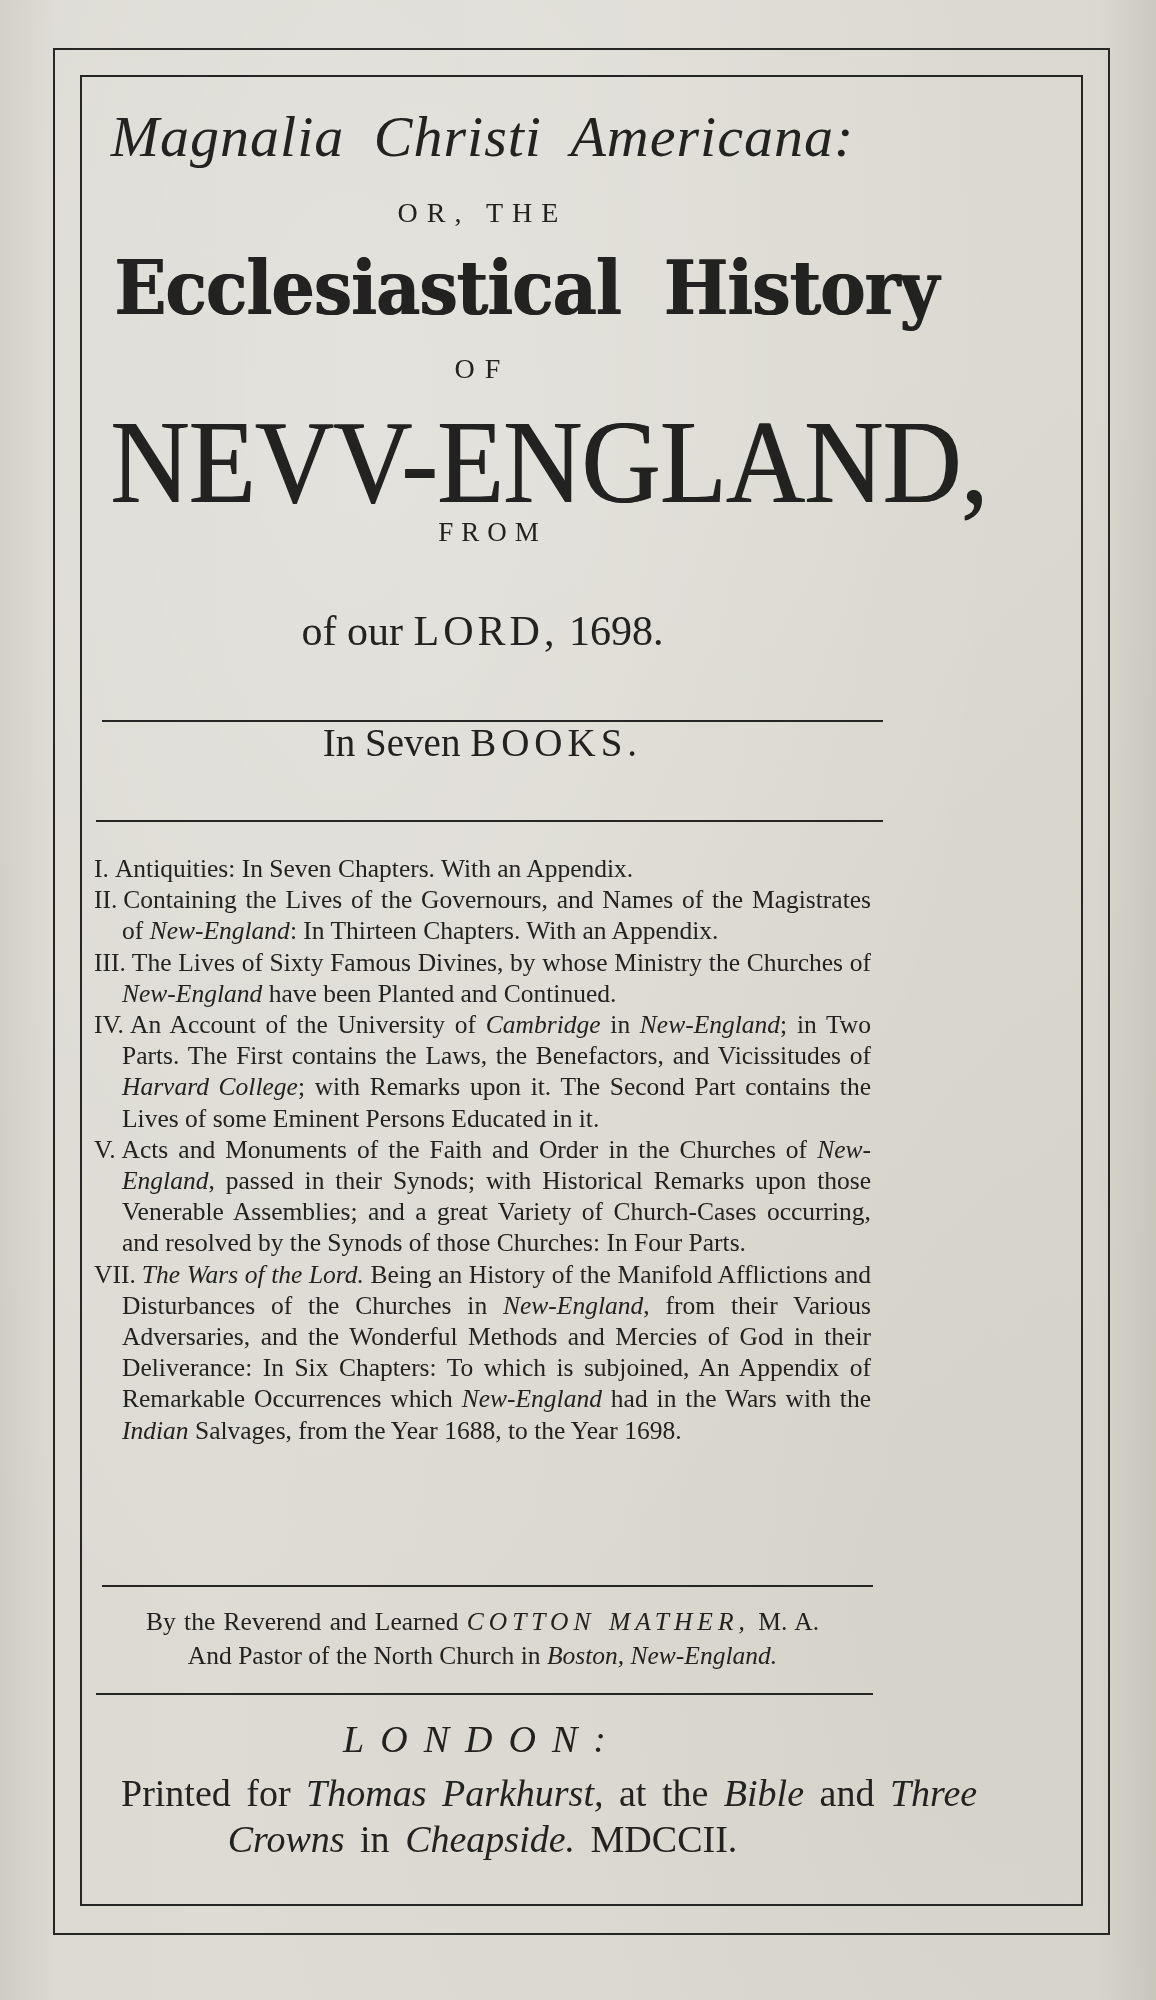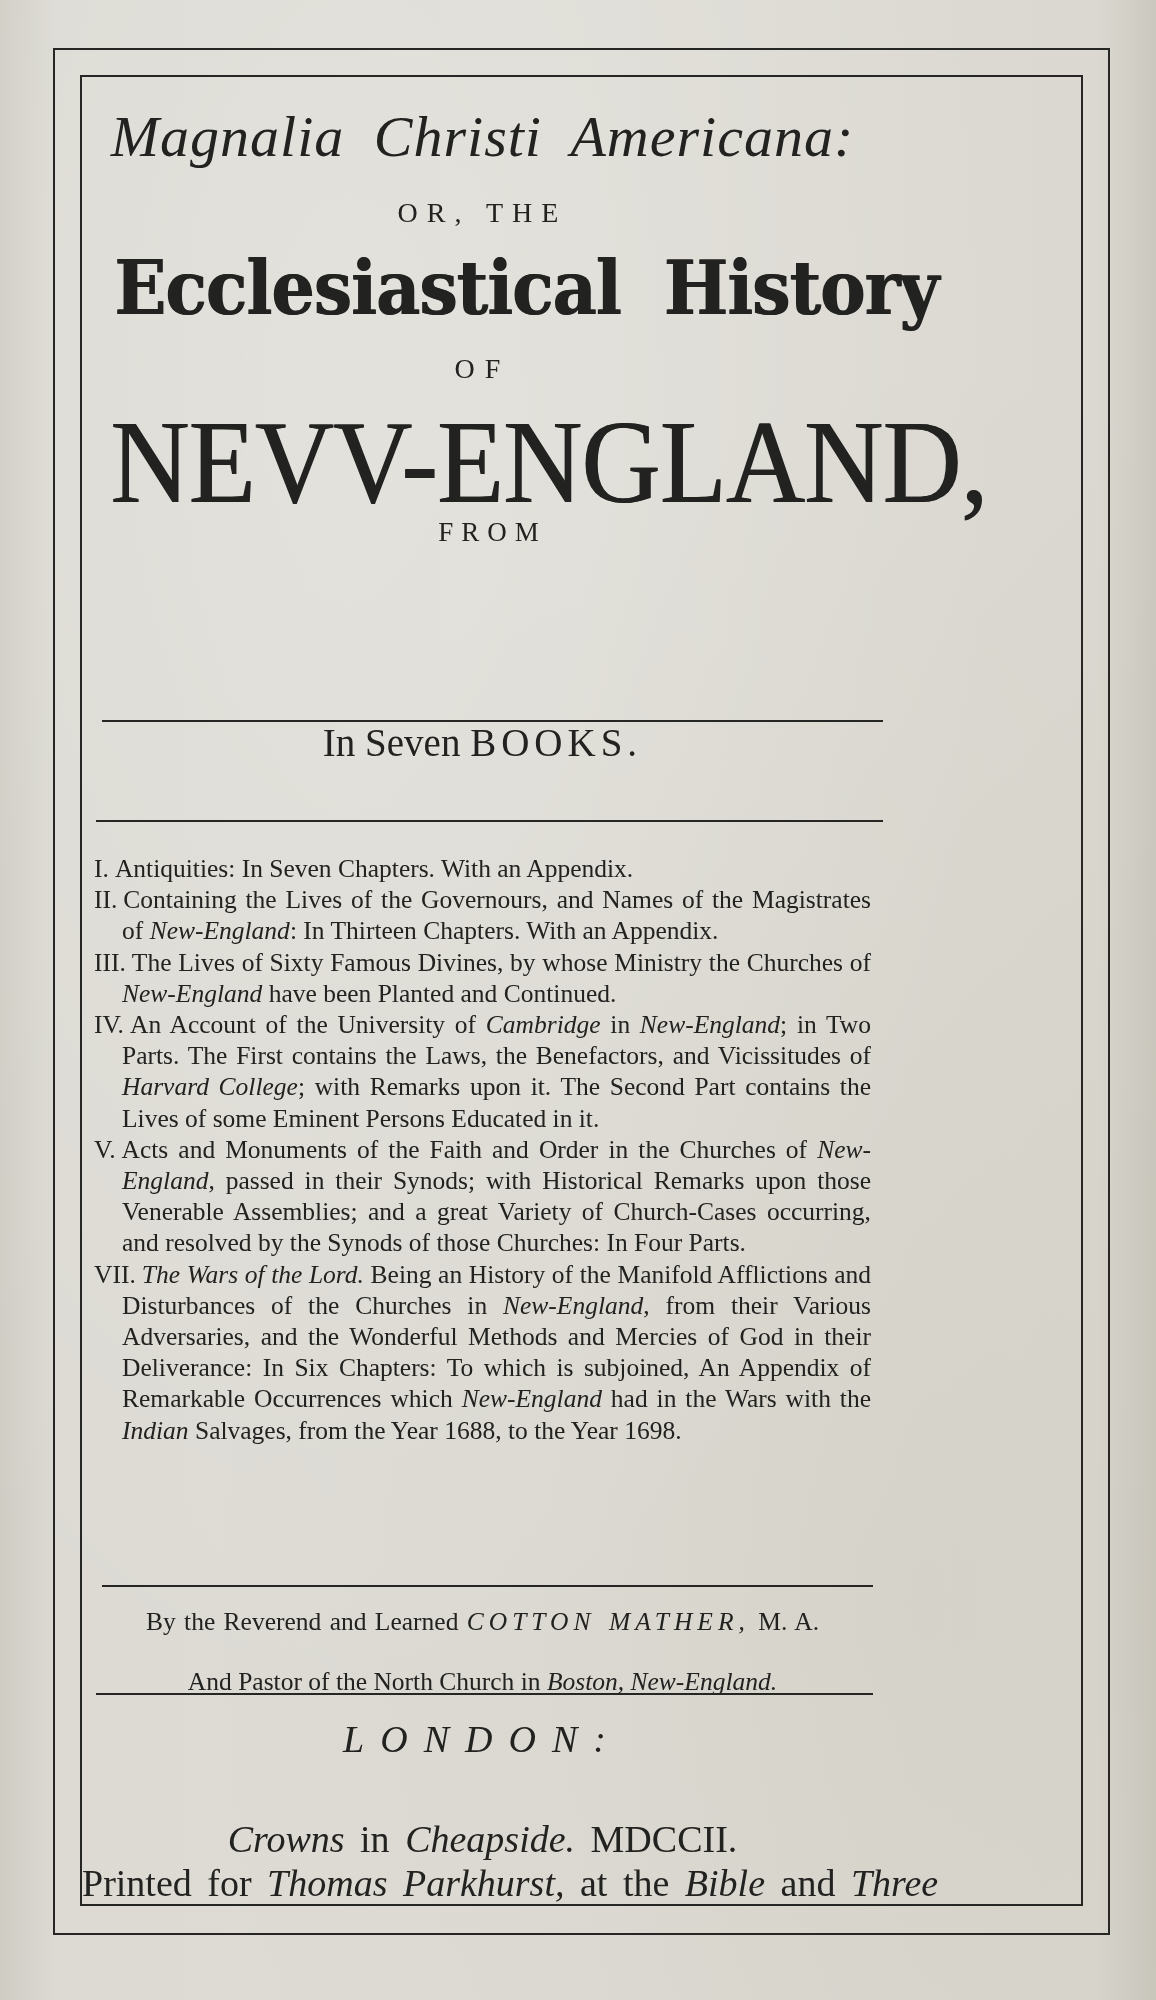--- a/index.html
+++ b/index.html
@@ -144,32 +144,32 @@
       font-size: 25.5px;
       word-spacing: 2px;
     }
     .author-1 .name {
       font-style: italic;
       letter-spacing: 5px;
     }
     .author-2 {
       top: 1564px;
       font-size: 25.5px;
-      margin-top: 26px;
     }
     .london {
       top: 1640px;
       font-size: 38px;
       font-style: italic;
       letter-spacing: 16px;
     }
     .printed-1 {
-      top: 1784px;
+      top: 1694px;
       font-size: 38px;
       word-spacing: 6px;
+      padding-left: 39px;
     }
     .printed-2 {
       top: 1740px;
       font-size: 38px;
       word-spacing: 6px;
     }
     i { font-style: italic; }
   </style>
 </head>
 <body>
@@ -186,20 +186,25 @@
 
   <div class="line blackletter">Ecclesiastical History</div>
 
   <div class="line of-line">OF</div>
 
   <div class="line new-england">NEVV-ENGLAND,</div>
 
   <div class="line from-line">FROM</div>
 
 
+  <div class="line planting-2">
+    <span>of our</span>
+    <span class="lord">LORD,</span>
+    <span>1698.</span>
+  </div>
 
   <div class="rule rule-1"></div>
 
   <div class="line seven-books">
     <span>In Seven</span>
     <span class="caps">BOOKS.</span>
   </div>
 
   <div class="rule rule-2"></div>
 

